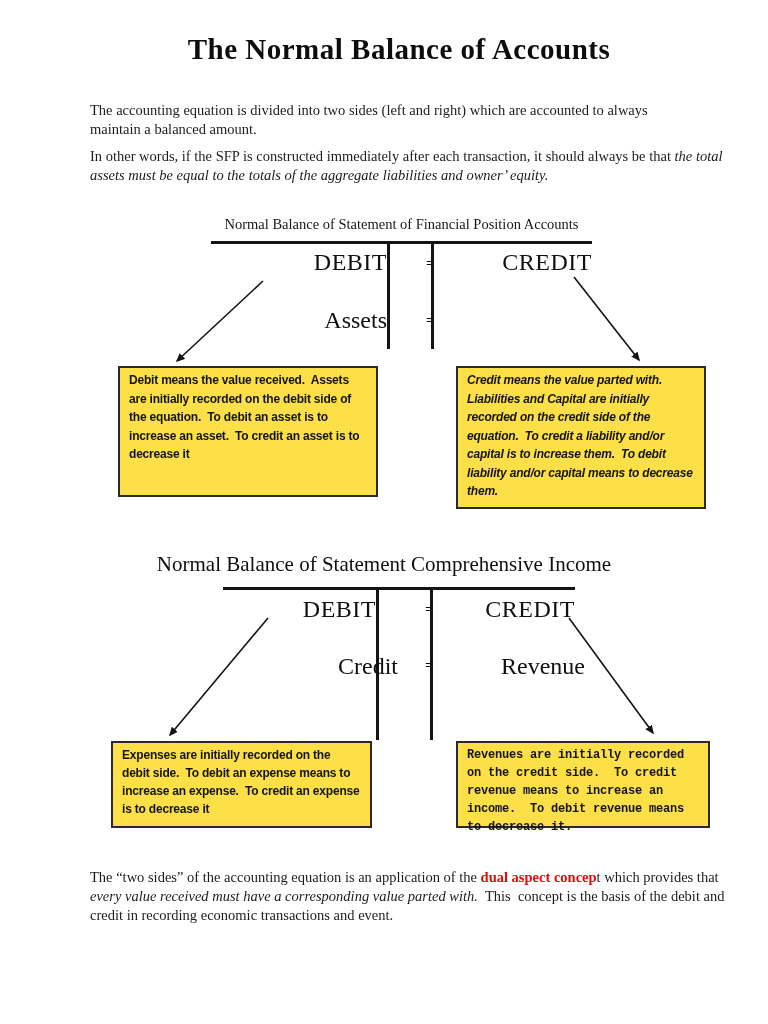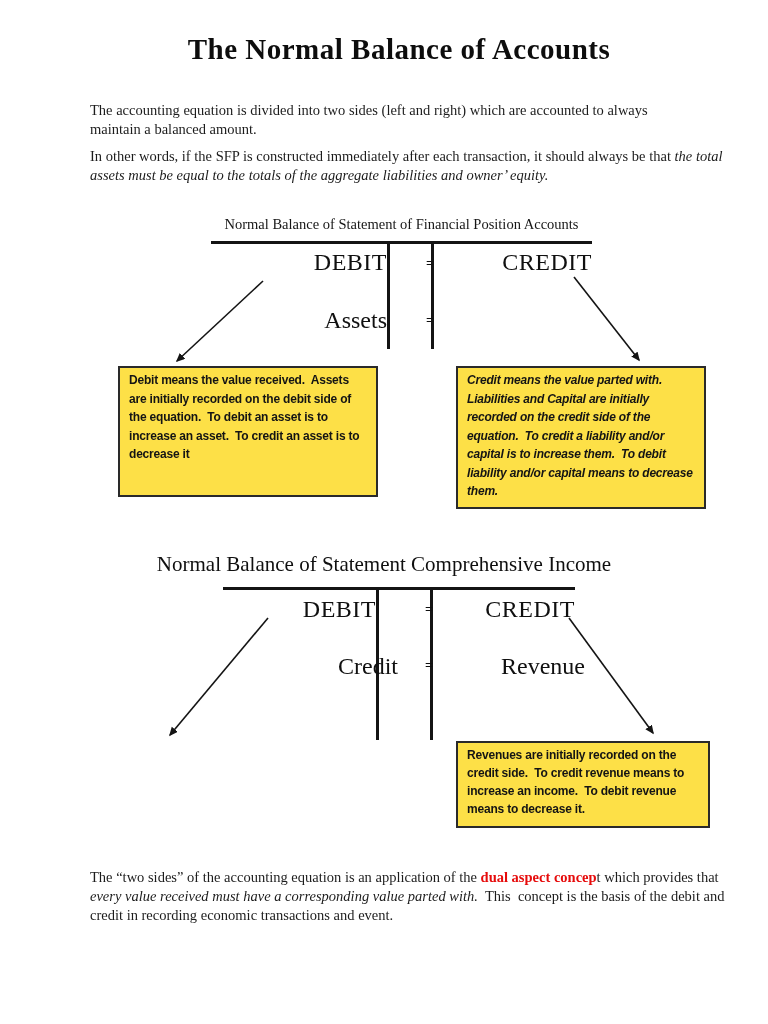--- a/index.html
+++ b/index.html
@@ -50,21 +50,21 @@
   .d2-revenue { left:445px; width:140px; top:653px; }
 
   .note {
     border:2px solid #2a2a2a; background:#fde047; padding:3px 9px;
     font-family:"Liberation Sans", sans-serif; font-weight:700; letter-spacing:-0.2px;
     font-size:12px; color:#141414; white-space:pre-wrap;
   }
   .note1L { left:118px; top:366px; width:260px; height:131px; line-height:18.5px; }
   .note1R { left:456px; top:366px; width:250px; height:143px; line-height:18.5px;font-style:italic; }
   .note2L { left:111px; top:741px; width:261px; height:87px;  line-height:18px; }
-  .note2R { left:456px; top:741px; width:254px; height:87px;  line-height:18px; }
+  .note2R { left:456px; top:741px; width:254px; height:87px;  line-height:18px;font-family:Liberation Mono, monospace; }
 
   .arrow-layer { left:0; top:0; width:768px; height:1024px; pointer-events:none; }
 </style>
 </head>
 <body>
 
 <div class="page">
 
   <svg class="abs arrow-layer" width="768" height="1024" viewBox="0 0 768 1024" xmlns="http://www.w3.org/2000/svg">
     <defs>
@@ -107,18 +107,19 @@
   <div class="abs rule v2b"></div>
 
   <div class="abs cell hdr d2-debit">DEBIT</div>
   <div class="abs cell eq d2-eq1">=</div>
   <div class="abs cell hdr d2-credit">CREDIT</div>
 
   <div class="abs cell itm d2-expense">Credit</div>
   <div class="abs cell eq d2-eq2">=</div>
   <div class="abs cell itm d2-revenue">Revenue</div>
 
+  <div class="abs note note2L">Expenses are initially recorded on the debit side.  To debit an expense means to increase an expense.  To credit an expense is to decrease it</div>
   <div class="abs note note2R">Revenues are initially recorded on the credit side.  To credit revenue means to increase an income.  To debit revenue means to decrease it.</div>
 
   <p class="abs para p3"><span>The “two sides” of the accounting equation is an application of the </span><span class="redbold" id="red-span" style="color: rgb(230, 11, 11);">dual aspect concep</span><span>t which provides that </span><span class="ital">every value received must have a corresponding value parted with.</span><span>  This  concept is the basis of the debit and credit in recording economic transactions and event.</span></p>
 
 
 </div>
 
 </body></html>

